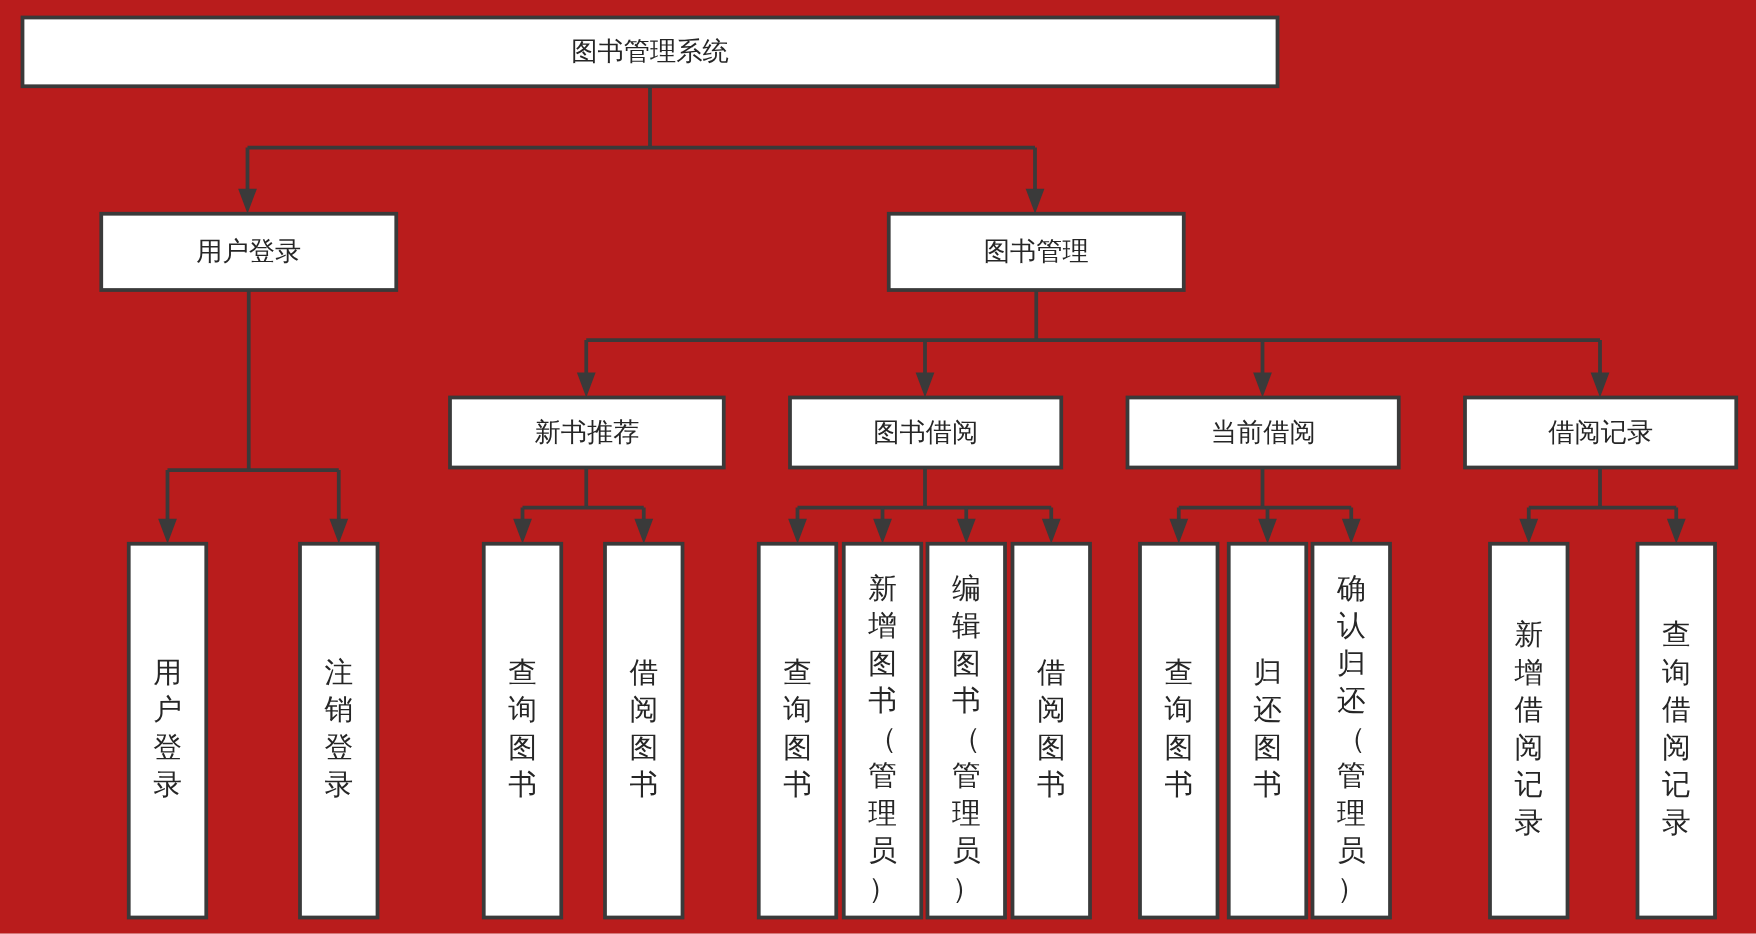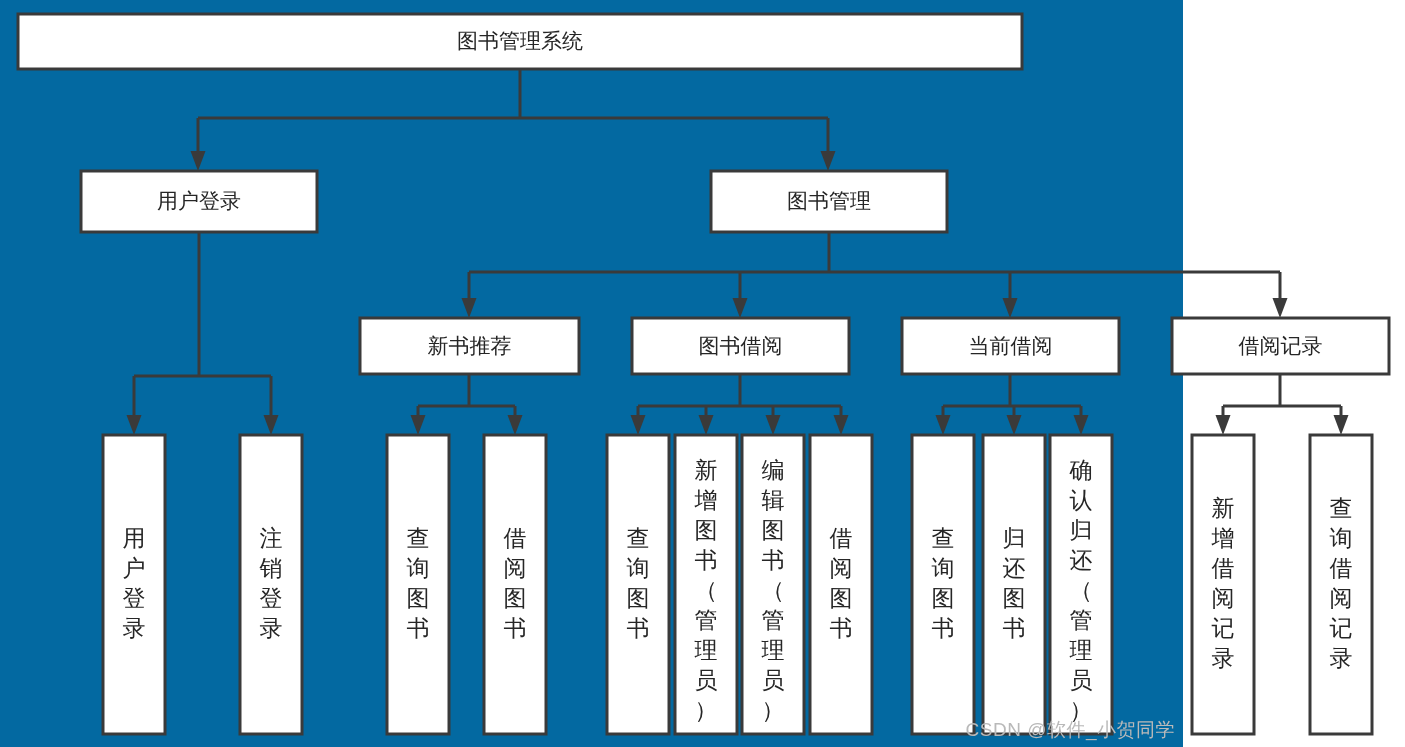--- a/index.html
+++ b/index.html
@@ -8,23 +8,23 @@
     background: #ffffff;
   }
   body {
     width: 1405px;
     height: 747px;
     font-family: "Liberation Sans", "DejaVu Sans", sans-serif;
     overflow: hidden;
   }
   #diagram-root {
     position: relative;
-    width: 1183px;
+    width: 1405px;
     height: 747px;
-    background: #0369a1;
+    background: #b91c1c;
   }
   svg.canvas {
     position: absolute;
     left: 0;
     top: 0;
     width: 1405px;
     height: 747px;
   }
   .node-box {
     fill: #ffffff;
@@ -300,14 +300,13 @@
             <text class="node-label-v-char" x="1341" y="509.5">查</text>
             <text class="node-label-v-char" x="1341" y="539.5">询</text>
             <text class="node-label-v-char" x="1341" y="569.5">借</text>
             <text class="node-label-v-char" x="1341" y="599.5">阅</text>
             <text class="node-label-v-char" x="1341" y="629.5">记</text>
             <text class="node-label-v-char" x="1341" y="659.5">录</text>
           </g>
         </g>
       </g>
   </svg>
-  <div class="watermark">CSDN @软件_小贺同学</div>
 </div>
 
 </body></html>

